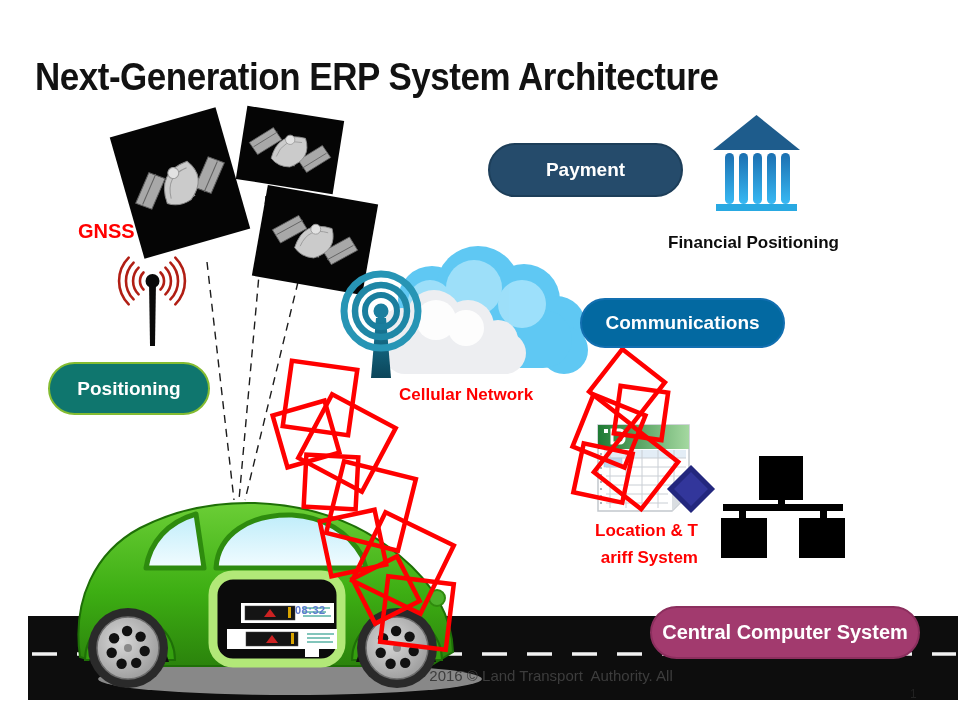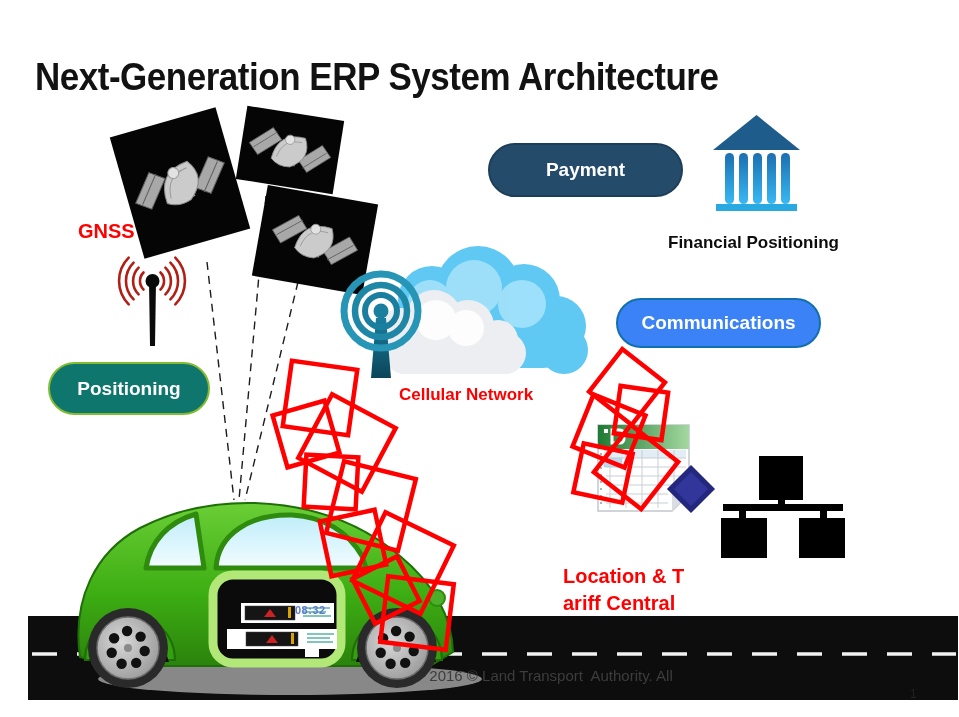--- a/index.html
+++ b/index.html
@@ -8,28 +8,28 @@
   #gfx{position:absolute;left:0;top:0;z-index:1;}
   .txt{position:absolute;z-index:2;}
   #title{left:35px;top:56px;font-size:38px;font-weight:700;color:#121212;
          letter-spacing:-0.5px;transform:scaleX(0.92);transform-origin:left top;white-space:nowrap;}
   .pill{position:absolute;z-index:2;display:flex;align-items:center;justify-content:center;
         color:#fff;font-weight:700;font-size:19px;box-sizing:border-box;white-space:nowrap;}
   #pill-positioning{left:48px;top:362px;width:162px;height:53px;border-radius:27px;
         background:#0f766e;border:2px solid #84BC31;}
   #pill-payment{left:488px;top:143px;width:195px;height:54px;border-radius:27px;
         background:#254B6B;border:2px solid #1D3E59;}
-  #pill-communications{left:616px;top:298px;width:205px;height:50px;border-radius:25px;
-        background:#3b82f6;border:2px solid #126FB0;}
+  #pill-communications{left:580px;top:298px;width:205px;height:50px;border-radius:25px;
+        background:#0369a1;border:2px solid #126FB0;}
   #pill-central{left:650px;top:606px;width:270px;height:53px;border-radius:27px;
         background:#A23A6E;border:2px solid #8C2F5E;font-size:20px;}
   .redlbl{color:#FF0000;font-weight:700;}
   #lbl-financial{left:668px;top:233px;font-size:17px;font-weight:700;color:#0d0d0d;}
   #lbl-cellular{left:399px;top:385px;font-size:17px;}
-  #lbl-location{left:563px;top:517px;width:135px;text-align:left;font-size:20px;line-height:27px;margin-top:46px;}
+  #lbl-location{left:563px;top:517px;width:135px;text-align:right;font-size:17px;line-height:27px;}
   #dash-time{left:295px;top:604px;font-size:11px;font-weight:700;color:#5E7BD0;letter-spacing:0.5px;}
   #footer{left:551px;top:667px;transform:translateX(-50%);font-size:15px;color:#3d3d3d;white-space:pre;}
   #page-num{left:910px;top:687px;font-size:12px;color:#222222;}
 </style>
 </head>
 <body>
 
 <div id="slide">
 
 <svg id="gfx" width="959" height="717" viewBox="0 0 959 717">
@@ -282,23 +282,26 @@
 
   <div class="pill" id="pill-payment">
     <span>Payment</span>
   </div>
   <div class="pill" id="pill-positioning">
     <span>Positioning</span>
   </div>
   <div class="pill" id="pill-communications">
     <span>Communications</span>
   </div>
+  <div class="pill" id="pill-central">
+    <span>Central Computer System</span>
+  </div>
 
   <div class="txt" id="lbl-financial">Financial Positioning</div>
   <div class="txt redlbl" id="lbl-cellular">Cellular Network</div>
   <div class="txt redlbl" id="lbl-location">
     <div>Location &amp; T</div>
-    <div>ariff Central</div>
+    <div>ariff System</div>
   </div>
   <div class="txt" id="dash-time">08:32</div>
   <div class="txt" id="footer">2016 © Land Transport  Authority. All</div>
   <div class="txt" id="page-num">1</div>
 </div>
 
 </body></html>

